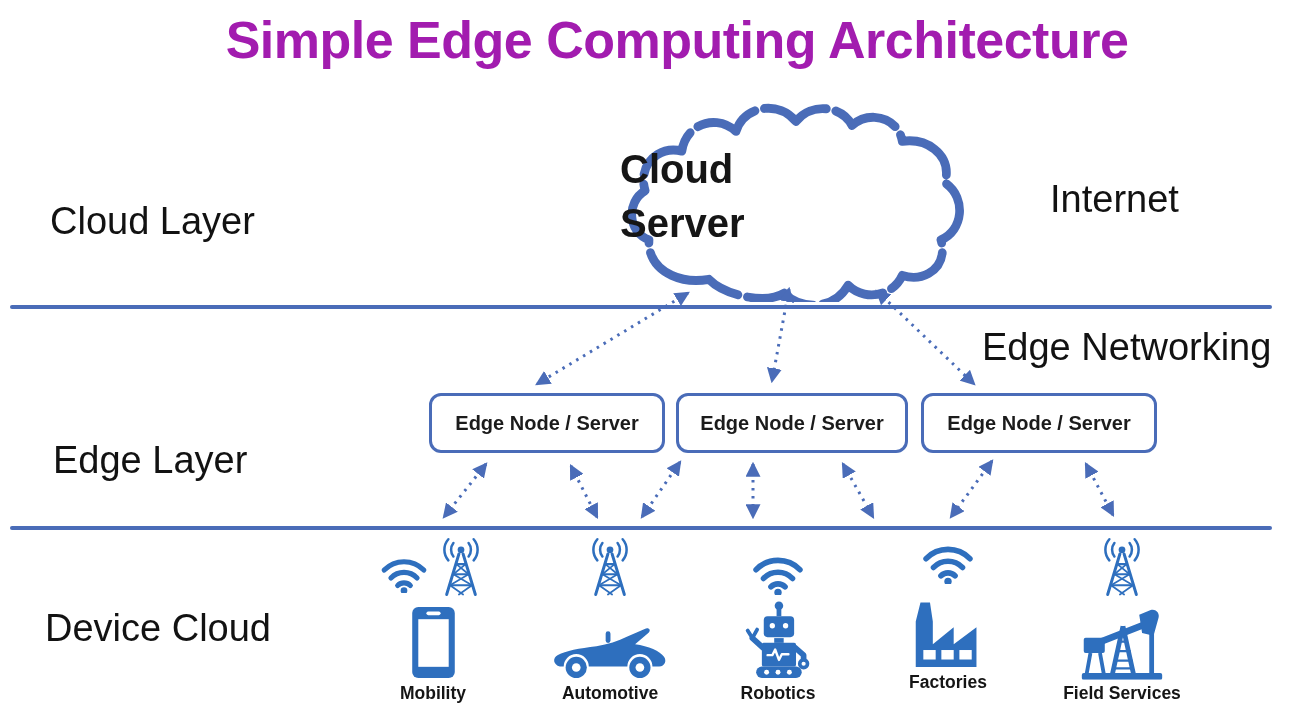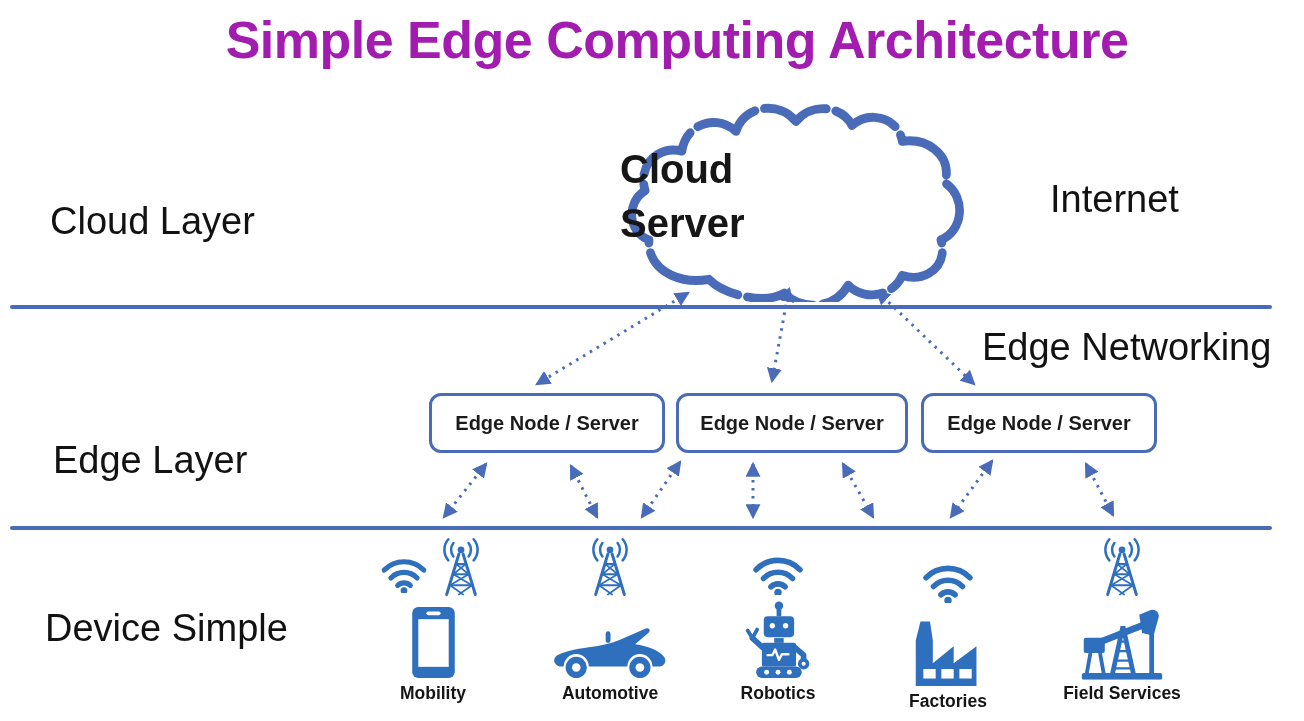--- a/index.html
+++ b/index.html
@@ -131,21 +131,21 @@
         <rect x="6" y="34" width="22" height="16" rx="2" fill="currentColor"></rect>
         <rect x="4" y="71" width="84" height="7" rx="2" fill="currentColor"></rect>
       </symbol>
     </defs>
   </svg>
 
   <div class="abs title">Simple Edge Computing Architecture</div>
 
   <div class="abs layer-label" style="left:50px;top:200px;">Cloud Layer</div>
   <div class="abs layer-label" style="left:53px;top:407px;margin-top:32px;">Edge Layer</div>
-  <div class="abs layer-label" style="left:45px;top:607px;">Device Simple</div>
+  <div class="abs layer-label" style="left:45px;top:607px;">Device Cloud</div>
 
   <div class="abs side-label" style="left:1050px;top:178px;">Internet</div>
   <div class="abs side-label" style="left:982px;top:326px;">Edge Networking</div>
 
   <div class="abs sep-line" style="top:305px;"></div>
   <div class="abs sep-line" style="top:526px;"></div>
 
   <svg class="abs" style="left:620px;top:90px;" width="348" height="212" viewBox="0 0 360 215" preserveAspectRatio="none">
     <path d="M 92 192 C 58 198, 28 180, 30 152 C 8 144, 6 114, 26 102 C 18 76, 40 56, 64 62 C 68 34, 100 24, 120 42 C 128 16, 164 10, 182 32 C 198 12, 230 16, 240 36 C 258 20, 288 28, 292 52 C 322 48, 344 70, 336 94 C 358 108, 356 142, 332 152 C 340 178, 316 196, 292 188 C 282 210, 252 214, 236 198 C 220 225, 185 222, 170 206 C 150 218, 108 208, 92 192 Z" fill="#ffffff" stroke="#4a6cb8" stroke-width="9" stroke-linecap="round" stroke-linejoin="round" stroke-dasharray="72 10"></path>
   </svg>
@@ -222,21 +222,21 @@
         </svg>
     </div>
     <div class="device-wrap">
       <svg class="icon" width="74" height="80" viewBox="0 0 78 84">
           <use href="#sym-robot"></use>
         </svg>
     </div>
     <div class="device-label">Robotics</div>
   </div>
 
-  <div class="abs device-group" style="left:873px;top:548px;justify-content:space-between;">
+  <div class="abs device-group" style="left:873px;top:529px;justify-content:space-between;">
     <div class="conn-row">
       <svg class="icon" style="margin-bottom:3px;" width="56" height="42" viewBox="0 0 60 48">
           <use href="#sym-wifi"></use>
         </svg>
     </div>
     <div class="device-wrap">
       <svg class="icon" width="76" height="74" viewBox="0 0 80 78">
           <use href="#sym-factory"></use>
         </svg>
     </div>

